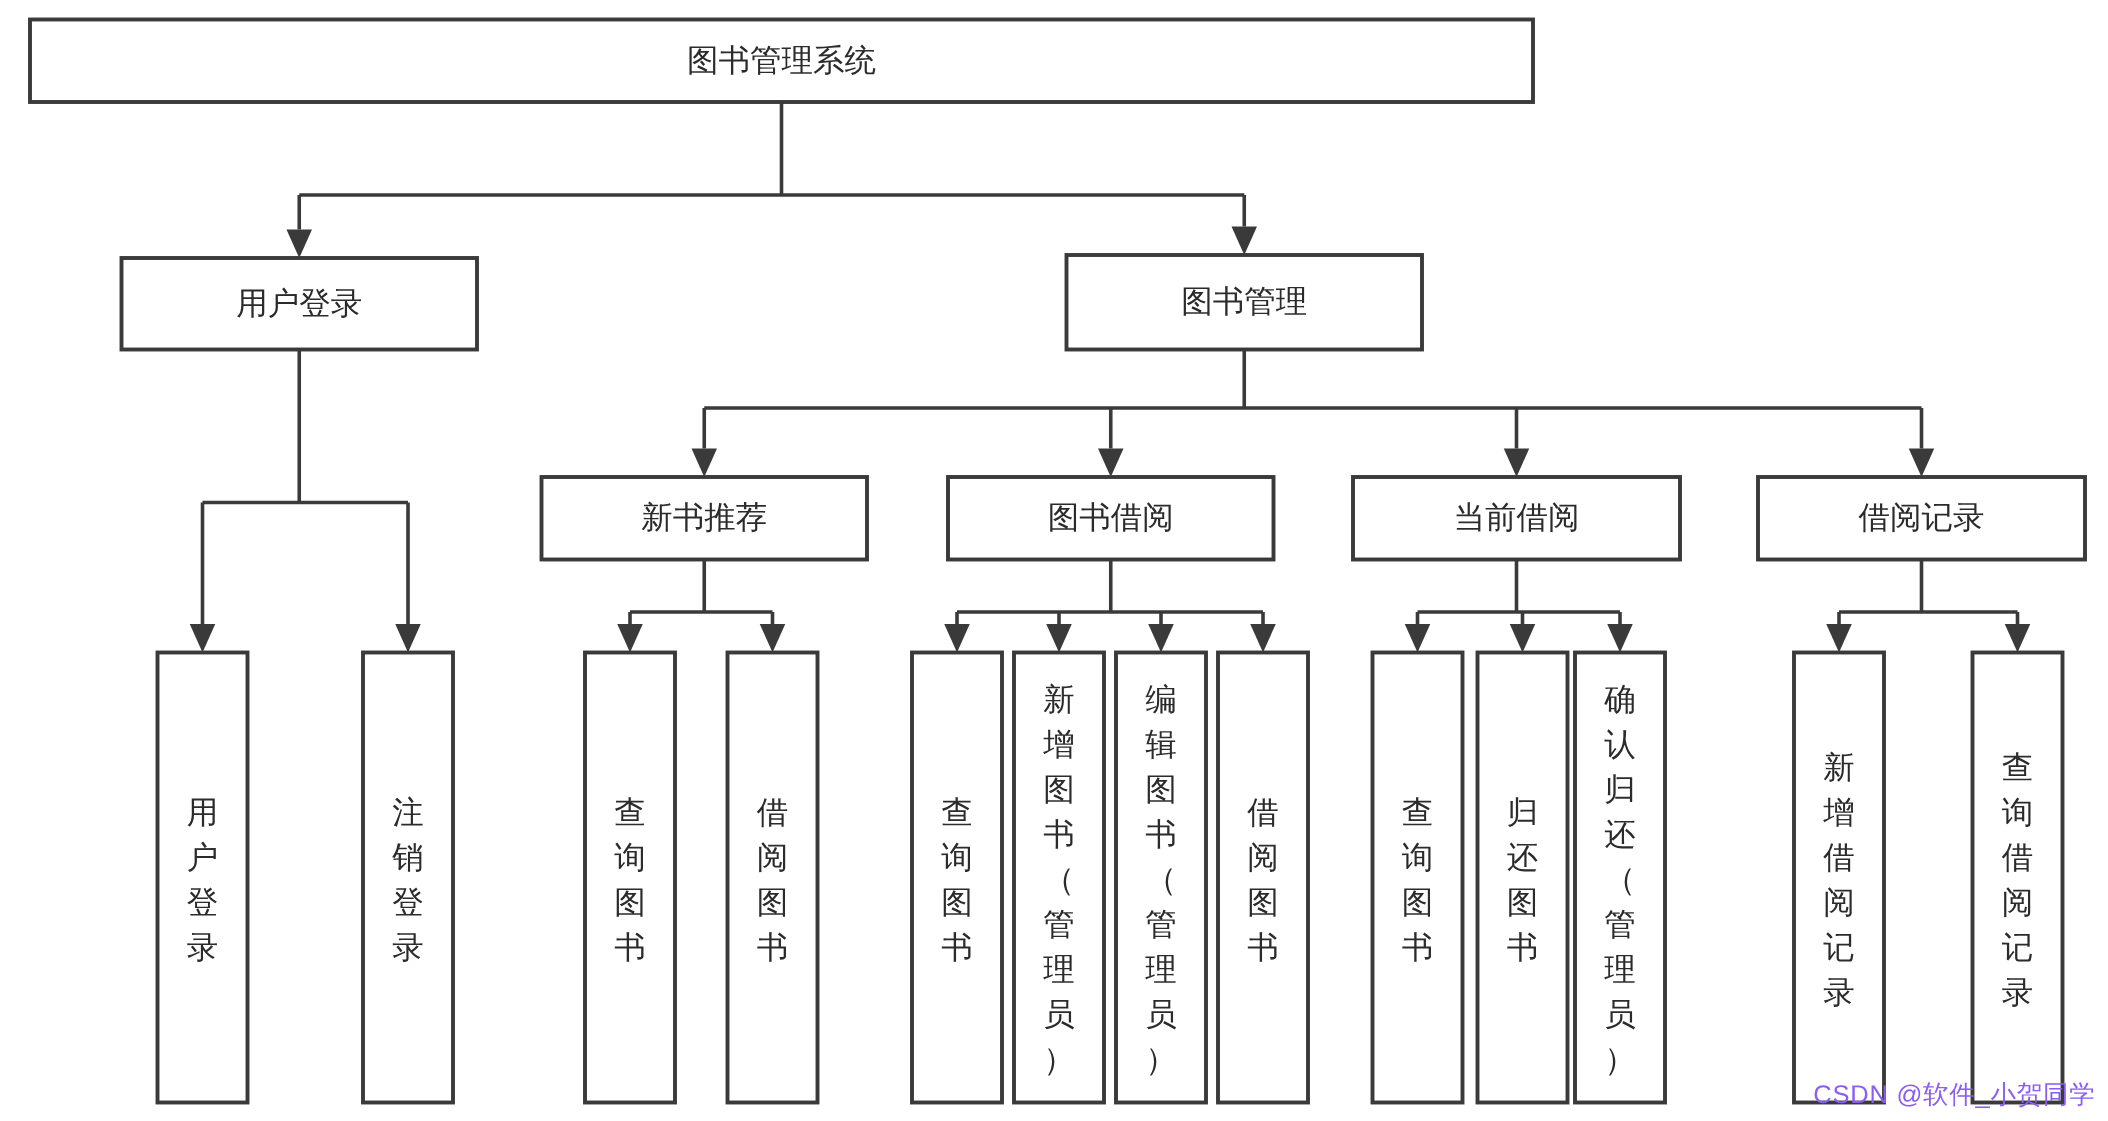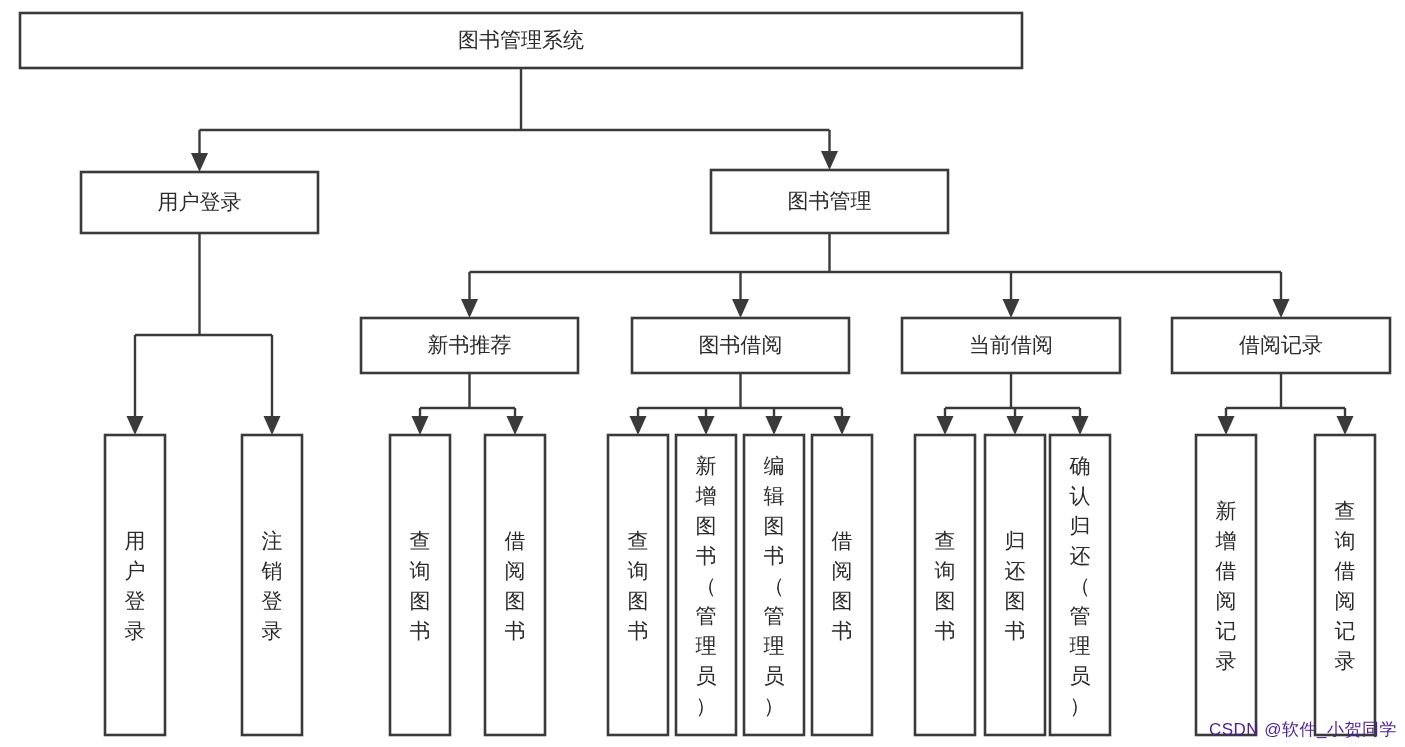--- a/index.html
+++ b/index.html
@@ -45,21 +45,21 @@
   .arrow-head {
     fill: #3a3a3a;
     stroke: none;
   }
   .watermark {
     position: absolute;
     right: 8px;
     bottom: 6px;
     font-family: "Liberation Sans", "DejaVu Sans", sans-serif;
     font-size: 17px;
-    color: #4c1d95;
+    color: #8b5cf6;
     letter-spacing: 0.5px;
     white-space: nowrap;
     pointer-events: none;
   }
 </style>
 </head>
 <body>
 
 <svg id="diagram" viewBox="0 0 1405 747" xmlns="http://www.w3.org/2000/svg">
   <g id="connector-layer">

